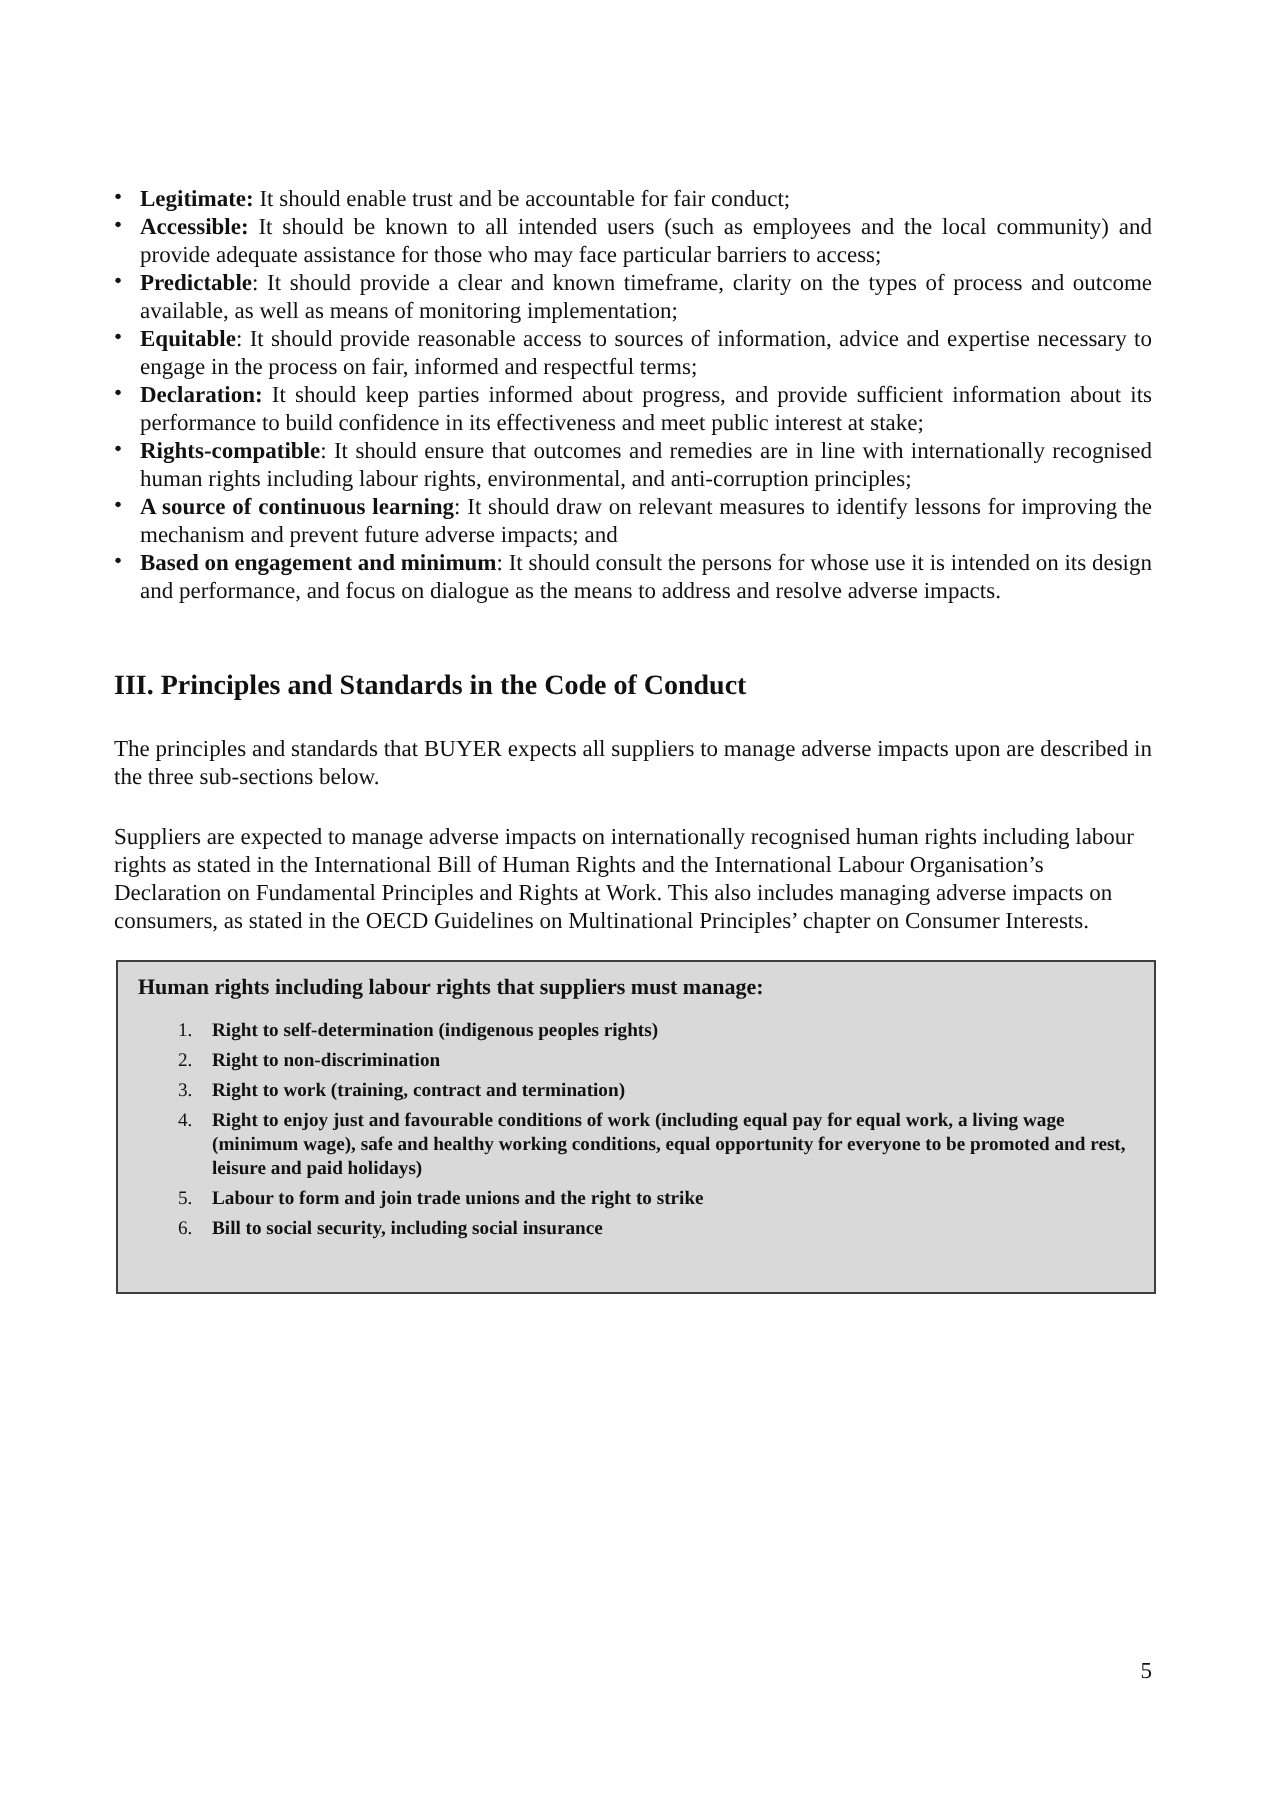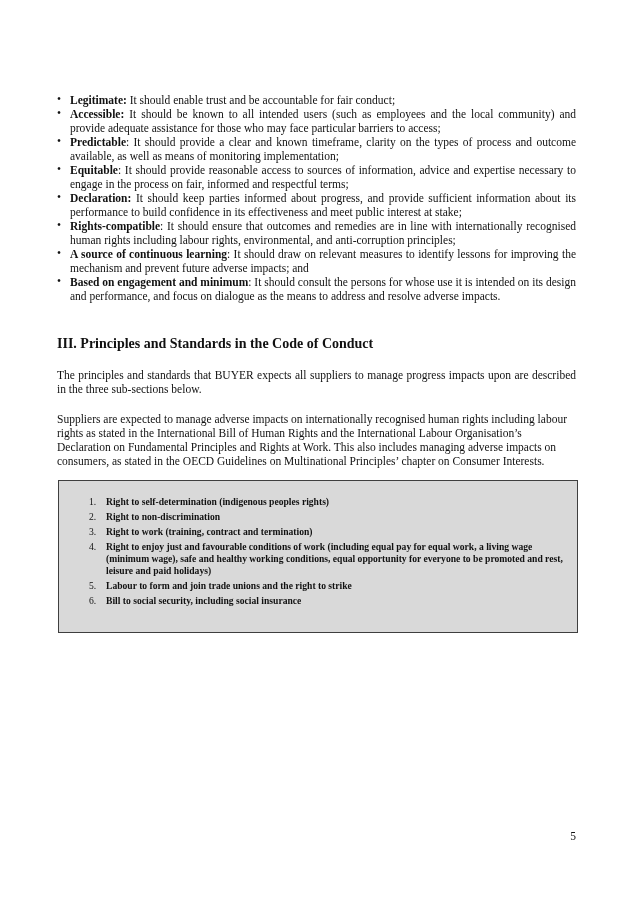--- a/index.html
+++ b/index.html
@@ -112,27 +112,28 @@
       <li><span class="dot">•</span><b>Equitable</b><span>: It should provide reasonable access to sources of information, advice and expertise necessary to engage in the process on fair, informed and respectful terms;</span></li>
       <li><span class="dot">•</span><b>Declaration:</b><span> It should keep parties informed about progress, and provide sufficient information about its performance to build confidence in its effectiveness and meet public interest at stake;</span></li>
       <li><span class="dot">•</span><b>Rights-compatible</b><span>: It should ensure that outcomes and remedies are in line with internationally recognised human rights including labour rights, environmental, and anti-corruption principles;</span></li>
       <li><span class="dot">•</span><b>A source of continuous learning</b><span>: It should draw on relevant measures to identify lessons for improving the mechanism and prevent future adverse impacts; and</span></li>
       <li><span class="dot">•</span><b>Based on engagement and minimum</b><span>: It should consult the persons for whose use it is intended on its design and performance, and focus on dialogue as the means to address and resolve adverse impacts.</span></li>
   </ul>
 
   <h1 class="section-heading">III. Principles and Standards in the Code of Conduct</h1>
 
 
-  <p class="just para-2">The principles and standards that BUYER expects all suppliers to manage progress impacts upon are described in the three sub-sections below.</p>
+  <p class="just para-2">The principles and standards that BUYER expects all suppliers to manage adverse impacts upon are described in the three sub-sections below.</p>
 
 
   <p class="para-3">Suppliers are expected to manage adverse impacts on internationally recognised human rights including labour rights as stated in the International Bill of Human Rights and the International Labour Organisation’s Declaration on Fundamental Principles and Rights at Work. This also includes managing adverse impacts on consumers, as stated in the OECD Guidelines on Multinational Principles’ chapter on Consumer Interests.</p>
 
 
   <div class="rights-box">
+    <div class="rights-box-title">Human rights including labour rights that suppliers must manage:</div>
     <ol class="rights-list">
       <li>
           <span class="num">1.</span>
           <span class="rtext">Right to self-determination (indigenous peoples rights)</span>
         </li>
         <li>
           <span class="num">2.</span>
           <span class="rtext">Right to non-discrimination</span>
         </li>
         <li>

